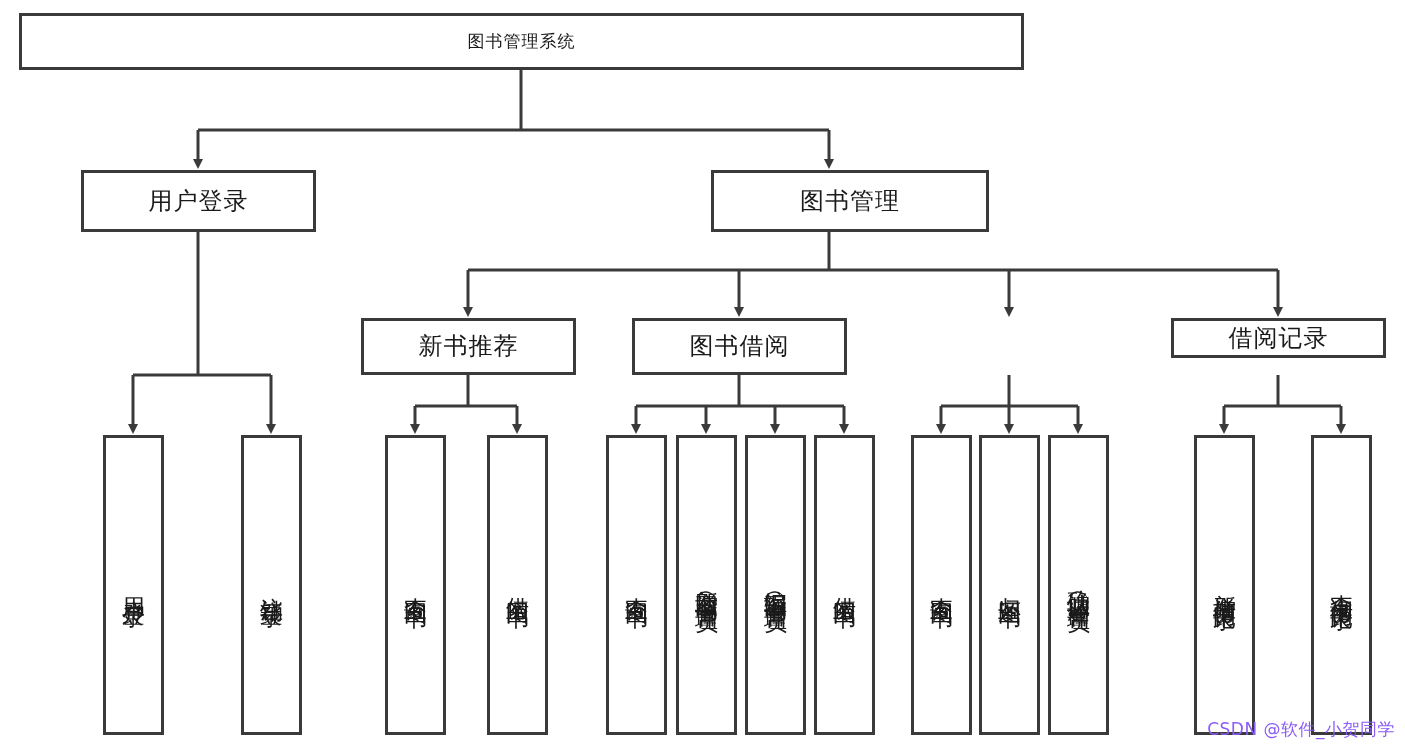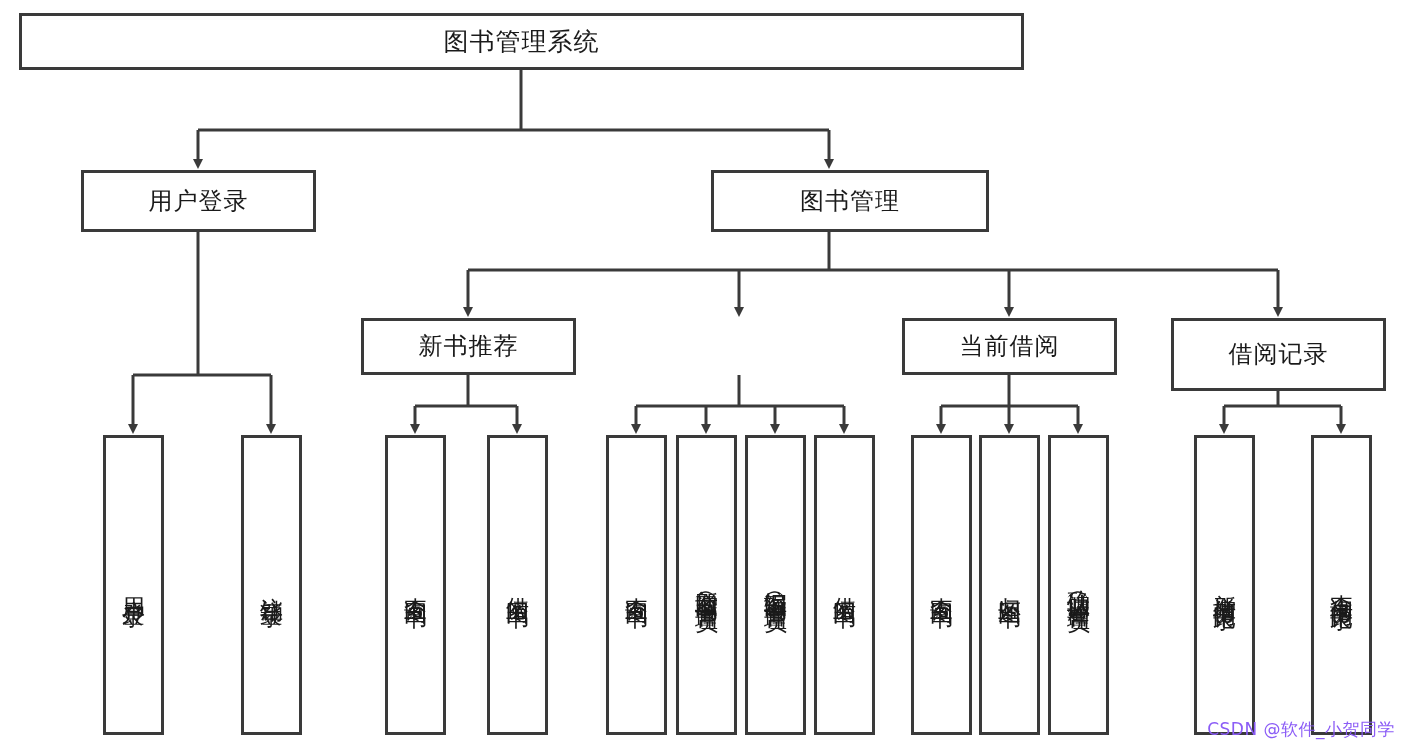--- a/index.html
+++ b/index.html
@@ -35,21 +35,21 @@
   .node.vert {
     writing-mode: vertical-rl;
     text-orientation: upright;
     font-size: 23px;
     line-height: 1.35;
     letter-spacing: 3px;
     padding: 4px 0;
     white-space: nowrap;
   }
   .node.root {
-    font-size: 25px;
+    font-size: 17px;
     text-align: center;
   }
   .connector-layer {
     position: absolute;
     left: 0;
     top: 0;
     width: 1405px;
     height: 747px;
     pointer-events: none;
   }
@@ -117,22 +117,22 @@
       <path d="M1341,406 L1341,425" marker-end="url(#arrow)"></path>
     </g>
   </svg>
 
   <div class="node horiz root" style="left:19px; top:13px; width:1005px; height:57px;">图书管理系统</div>
 
   <div class="node horiz" style="left:81px; top:170px; width:235px; height:62px;">用户登录</div>
   <div class="node horiz" style="left:711px; top:170px; width:278px; height:62px;">图书管理</div>
 
   <div class="node horiz" style="left:361px; top:318px; width:215px; height:57px;">新书推荐</div>
-  <div class="node horiz" style="left:902px; top:318px; width:215px; height:57px;">当前借阅</div>
-  <div class="node horiz" style="left:1171px; top:318px; width:215px; height:73px;">借阅记录</div>
+  <div class="node horiz" style="left:632px; top:318px; width:215px; height:57px;">图书借阅</div>
+  <div class="node horiz" style="left:1171px; top:318px; width:215px; height:40px;">借阅记录</div>
 
   <div class="node vert" style="left:103px; top:435px; width:61px; height:300px;">用户登录</div>
   <div class="node vert" style="left:241px; top:435px; width:61px; height:300px;">注销登录</div>
 
   <div class="node vert" style="left:385px; top:435px; width:61px; height:300px;">查询图书</div>
   <div class="node vert" style="left:487px; top:435px; width:61px; height:300px;">借阅图书</div>
 
   <div class="node vert" style="left:606px; top:435px; width:61px; height:300px;">查询图书</div>
   <div class="node vert" style="left:676px; top:435px; width:61px; height:300px;">新增图书（管理员）</div>
   <div class="node vert" style="left:745px; top:435px; width:61px; height:300px;">编辑图书（管理员）</div>

